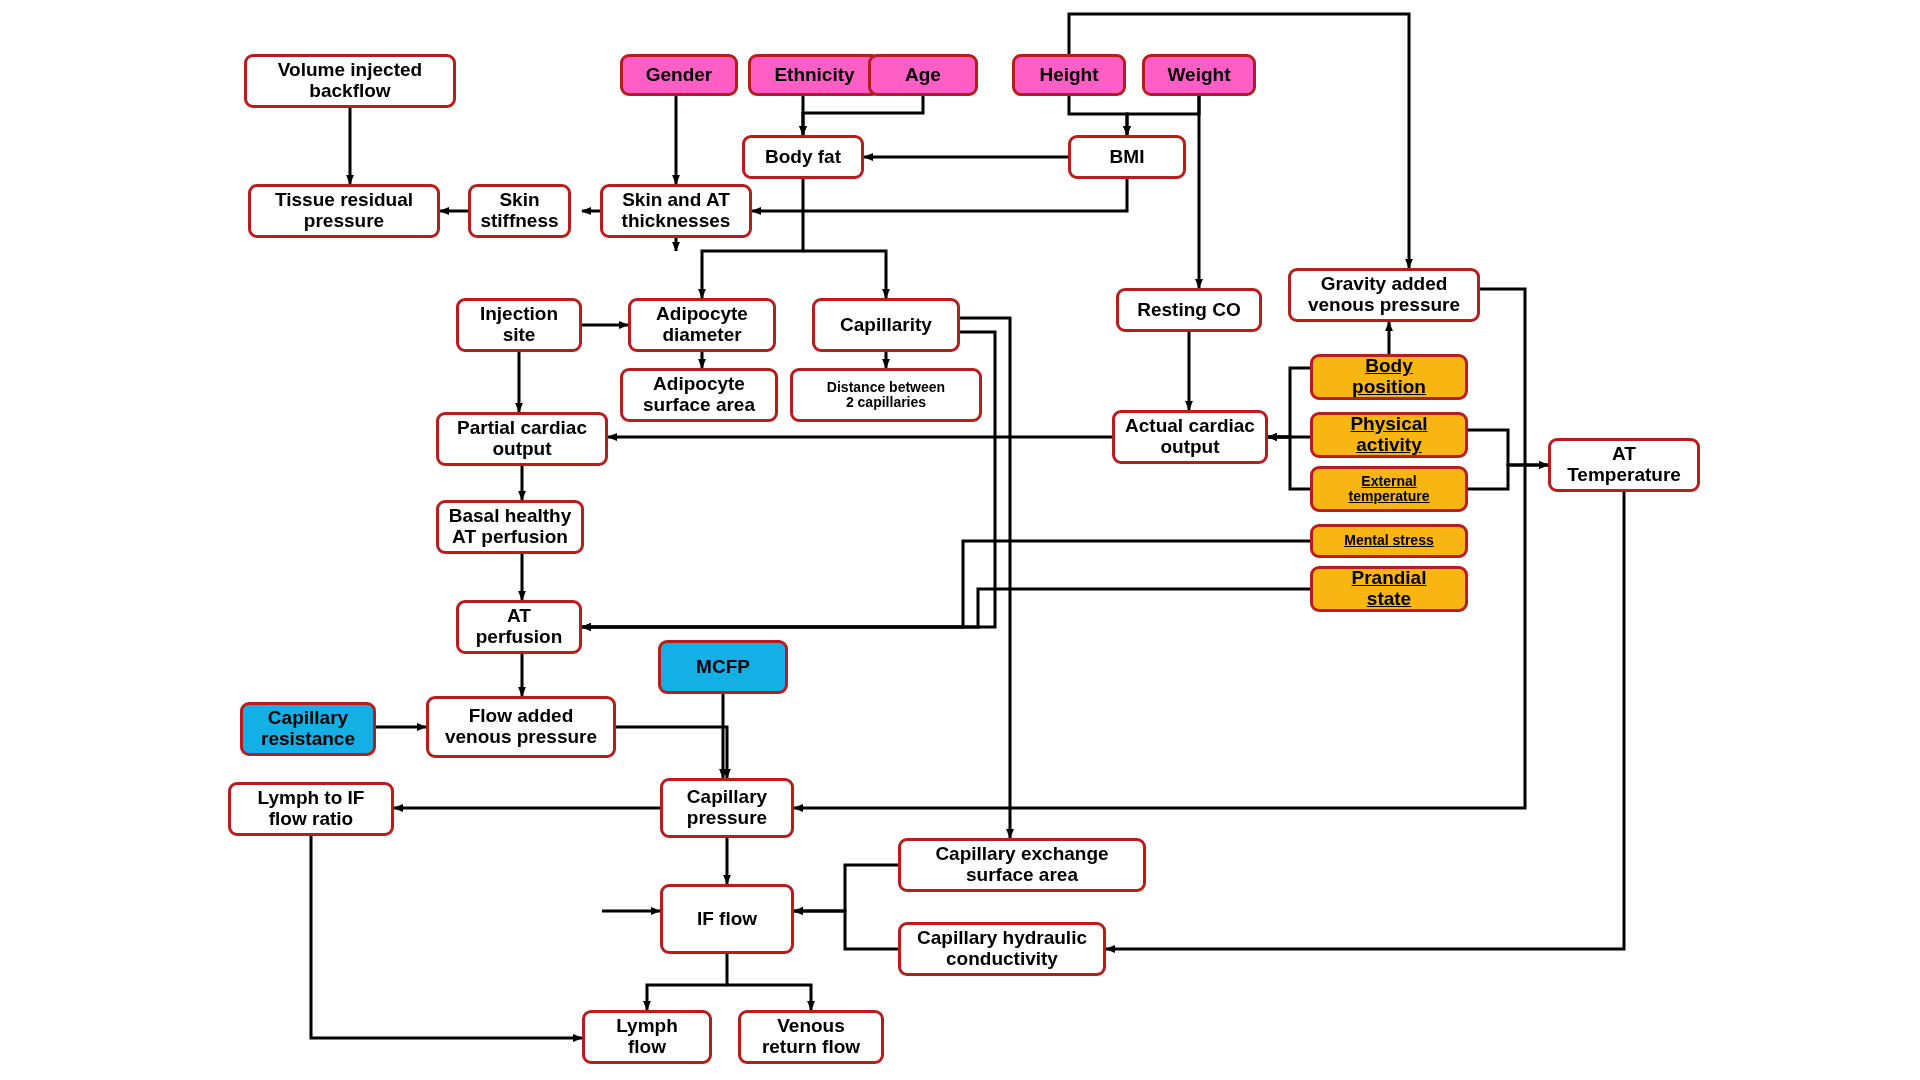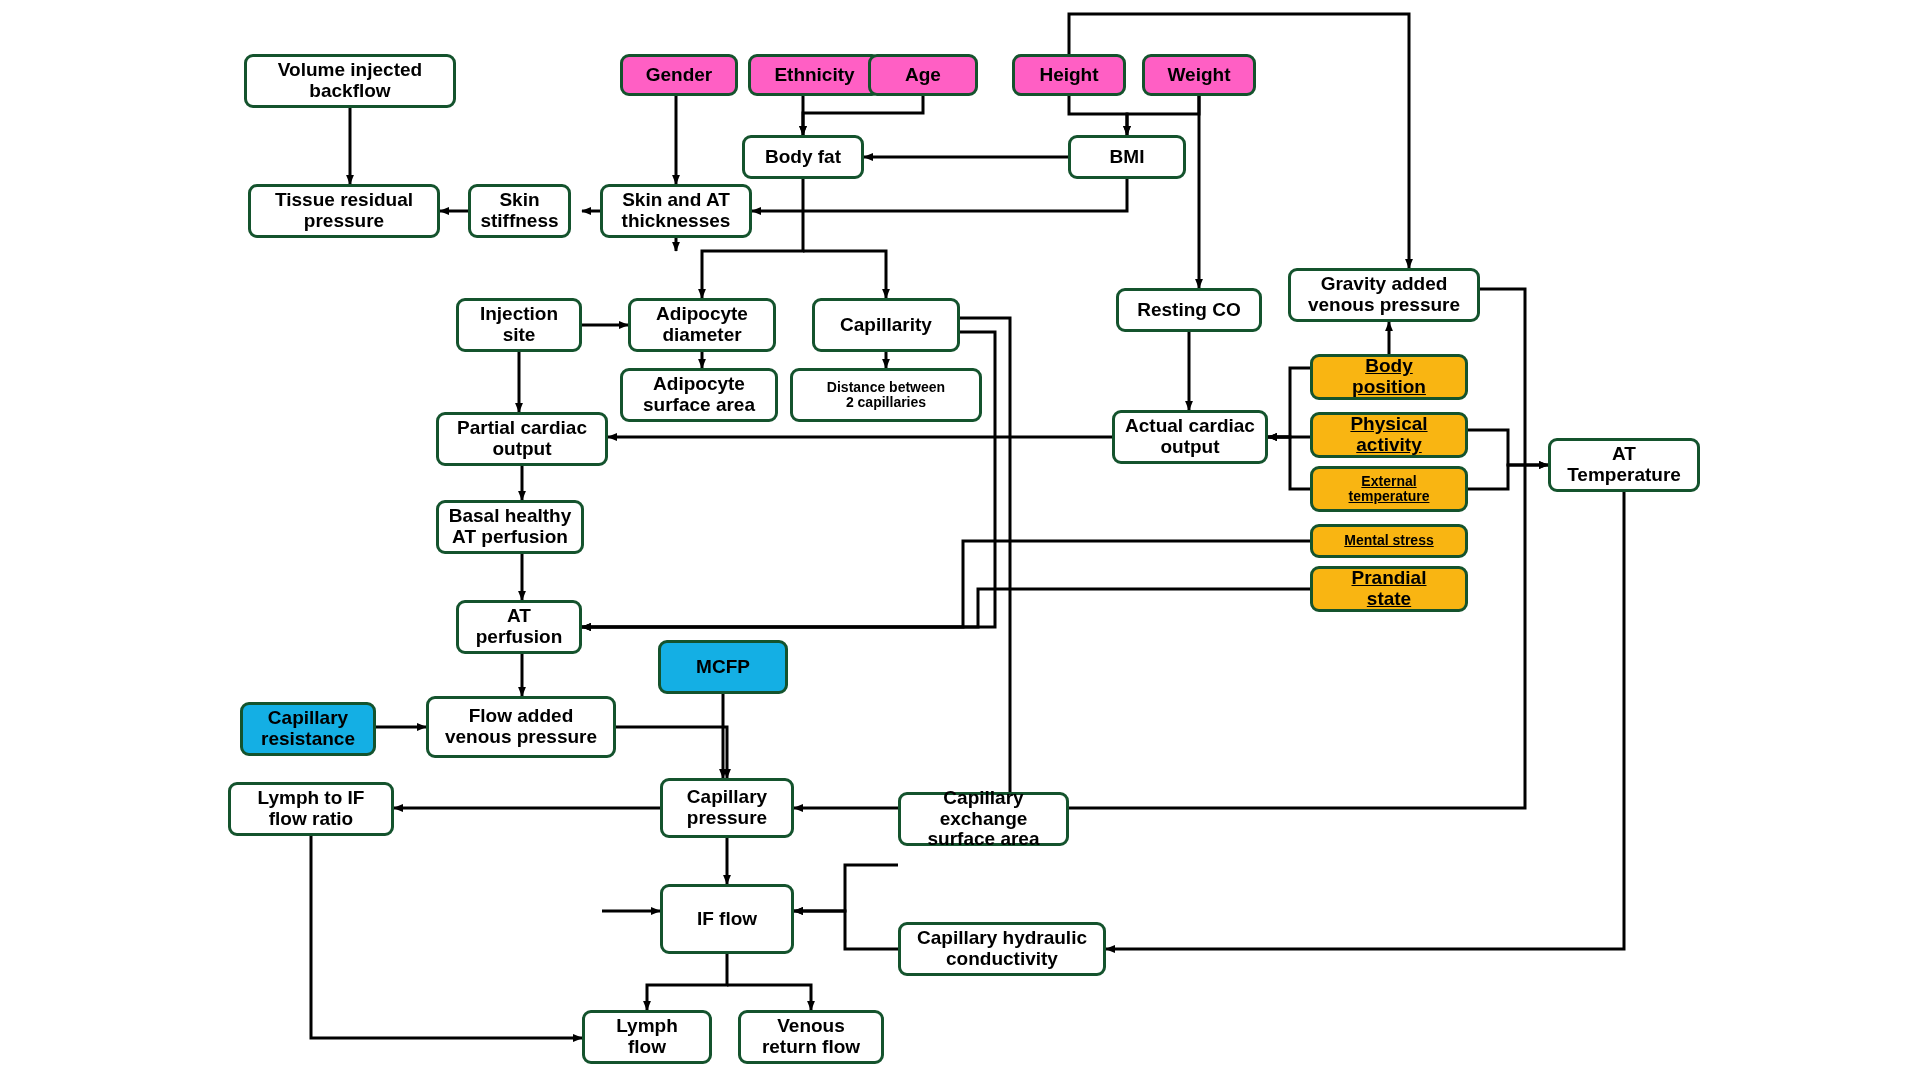--- a/index.html
+++ b/index.html
@@ -1,20 +1,20 @@
 <!DOCTYPE html>
 <html><head>
 <meta charset="utf-8">
 <style>
   html,body{margin:0;padding:0;background:#ffffff;}
   body{width:1920px;height:1080px;position:relative;overflow:hidden;
        font-family:"Liberation Sans",sans-serif;}
   #stage{position:absolute;left:0;top:0;width:1920px;height:1080px;}
   svg#edges{position:absolute;left:0;top:0;width:1920px;height:1080px;pointer-events:none;}
-  .node{position:absolute;box-sizing:border-box;border:3px solid #14532d;border-radius:9px;
+  .node{position:absolute;box-sizing:border-box;border:3px solid #b91c1c;border-radius:9px;
         background:#ffffff;display:flex;align-items:center;justify-content:center;
         text-align:center;font-weight:bold;font-size:19px;line-height:1.1;color:#000;
         padding:2px 4px;z-index:5;}
   .node.pink{background:#FF5FC4;}
   .node.orange{background:#F9B512;text-decoration:underline;}
   .node.blue{background:#14AFE4;}
   .node.small{font-size:14px;}
   .node.tiny{font-size:17px;}
 </style>
 </head>
@@ -216,21 +216,21 @@
     </div>
 <div class="node" style="left:426px;top:696px;width:190px;height:62px">
       <span>Flow added<br>venous pressure</span>
     </div>
 <div class="node" style="left:228px;top:782px;width:166px;height:54px">
       <span>Lymph to IF<br>flow ratio</span>
     </div>
 <div class="node" style="left:660px;top:778px;width:134px;height:60px">
       <span>Capillary<br>pressure</span>
     </div>
-<div class="node" style="left:898px;top:792px;width:171px;height:54px">
+<div class="node" style="left:898px;top:838px;width:248px;height:54px">
       <span>Capillary exchange<br>surface area</span>
     </div>
 <div class="node" style="left:660px;top:884px;width:134px;height:70px">
       <span>IF flow</span>
     </div>
 <div class="node" style="left:898px;top:922px;width:208px;height:54px">
       <span>Capillary hydraulic<br>conductivity</span>
     </div>
 <div class="node" style="left:582px;top:1010px;width:130px;height:54px">
       <span>Lymph<br>flow</span>

